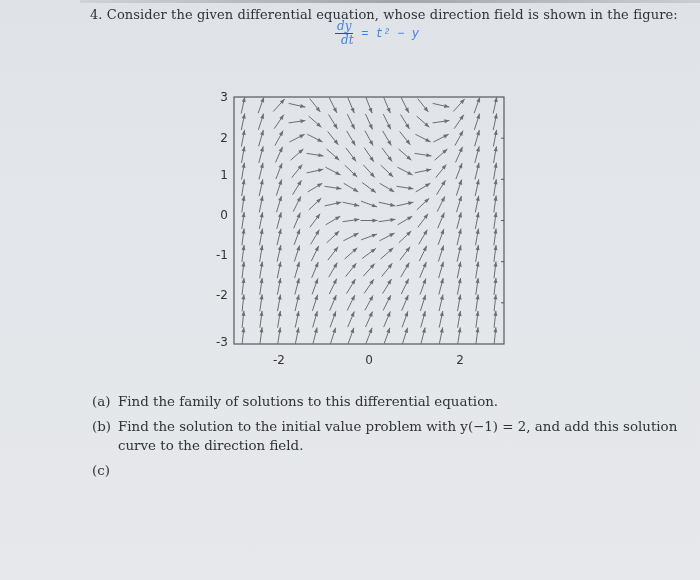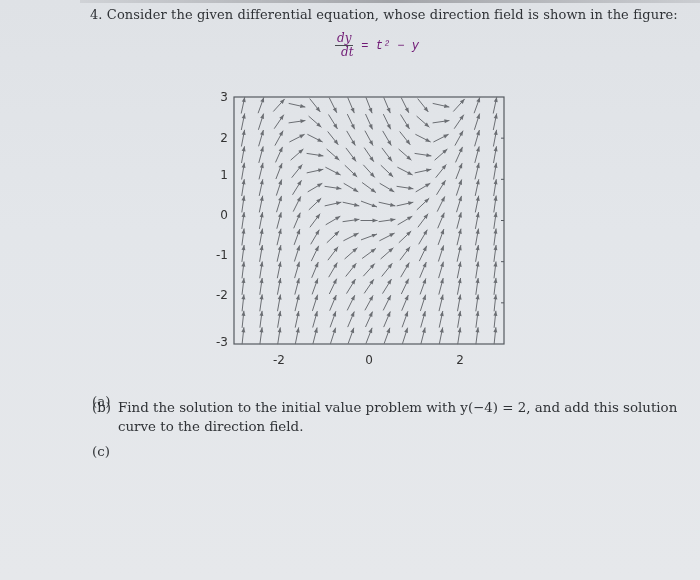--- a/index.html
+++ b/index.html
@@ -5,21 +5,21 @@
   html,body{margin:0;padding:0;}
   body{
     width:700px;height:580px;overflow:hidden;
     background:linear-gradient(180deg,#dfe2e6 0%,#e3e6ea 40%,#e6e8eb 100%);
     position:relative;
     font-family:"DejaVu Serif","Liberation Serif",serif;
     color:#2f3236;
   }
   .top-shadow{position:absolute;left:80px;top:0;width:620px;height:3px;background:linear-gradient(90deg,rgba(120,120,125,0.15),rgba(90,90,95,0.45),rgba(120,120,125,0.2));}
   .problem-header{position:absolute;left:90px;top:7px;font-size:13px;letter-spacing:0.1px;white-space:nowrap;}
-  .equation{position:absolute;left:335px;top:32px;font-style:italic;font-size:12px;color:#701a75;}
+  .equation{position:absolute;left:335px;top:20px;font-style:italic;font-size:12px;color:#3b82f6;}
   .frac{display:inline-block;vertical-align:middle;text-align:center;}
   .frac .num{display:block;border-bottom:1px solid #4a4d52;padding:0 2px;line-height:13px;}
   .frac .den{display:block;line-height:13px;text-align:right;}
   .eq-rhs{display:inline-block;vertical-align:middle;margin-left:4px;font-family:Liberation Mono, monospace;}
   .plot-wrap{position:absolute;left:190px;top:80px;width:330px;height:300px;}
   .plot-svg{position:absolute;left:0;top:0;}
   .ytick{position:absolute;font-family:"DejaVu Sans","Liberation Sans",sans-serif;font-size:12px;color:#333;width:26px;text-align:right;}
   .xtick{position:absolute;font-family:"DejaVu Sans","Liberation Sans",sans-serif;font-size:12px;color:#333;width:30px;text-align:center;}
   .parts{position:absolute;left:92px;top:392px;width:600px;font-size:13.4px;line-height:19px;}
   .part{position:relative;padding-left:26px;margin-bottom:6px;}
@@ -960,21 +960,22 @@
   <div class="ytick" style="left:12px;top:208px">-2</div>
   <div class="ytick" style="left:12px;top:255px">-3</div>
   <div class="xtick" style="left:74px;top:273px">-2</div>
   <div class="xtick" style="left:164px;top:273px">0</div>
   <div class="xtick" style="left:255px;top:273px">2</div>
 </div>
 
 <div class="parts">
   <div class="part">
     <span class="lbl">(a)</span>
+    <span>Find the family of solutions to this differential equation.</span>
   </div>
   <div class="part">
     <span class="lbl">(b)</span>
-    <span>Find the solution to the initial value problem with y(−4) = 2, and add this solution curve to the direction field.</span>
+    <span>Find the solution to the initial value problem with y(−1) = 2, and add this solution curve to the direction field.</span>
   </div>
   <div class="part">
     <span class="lbl">(c)</span>
   </div>
 </div>
 
 </body></html>

